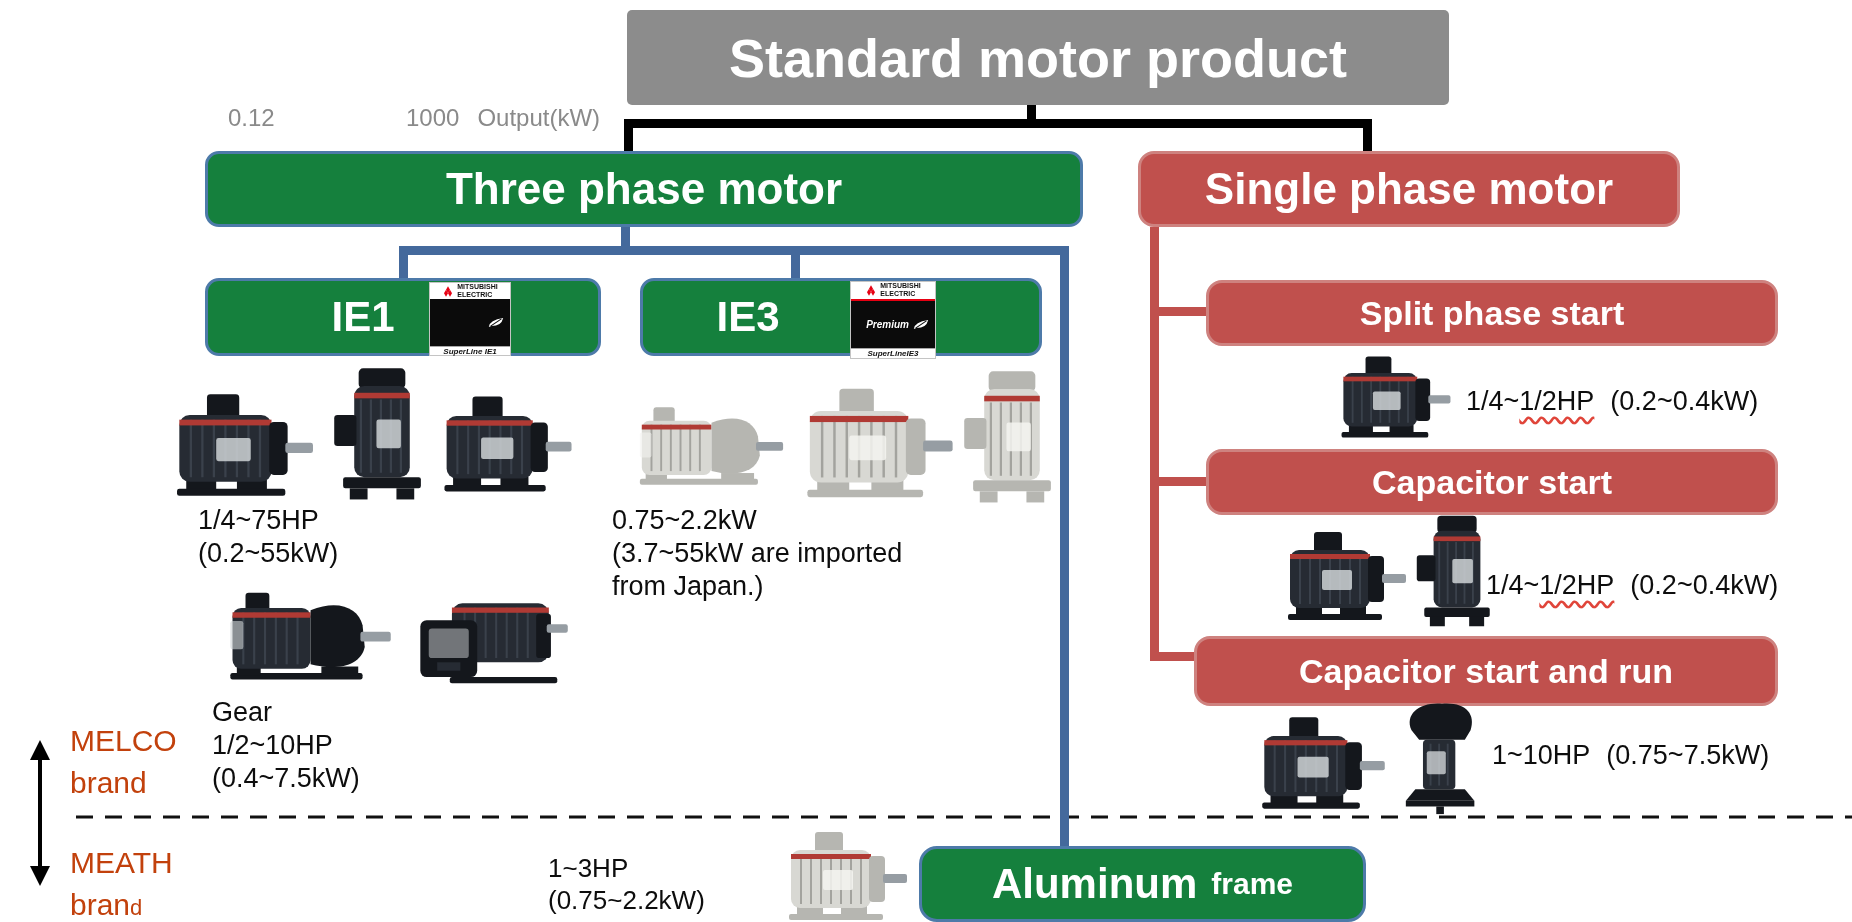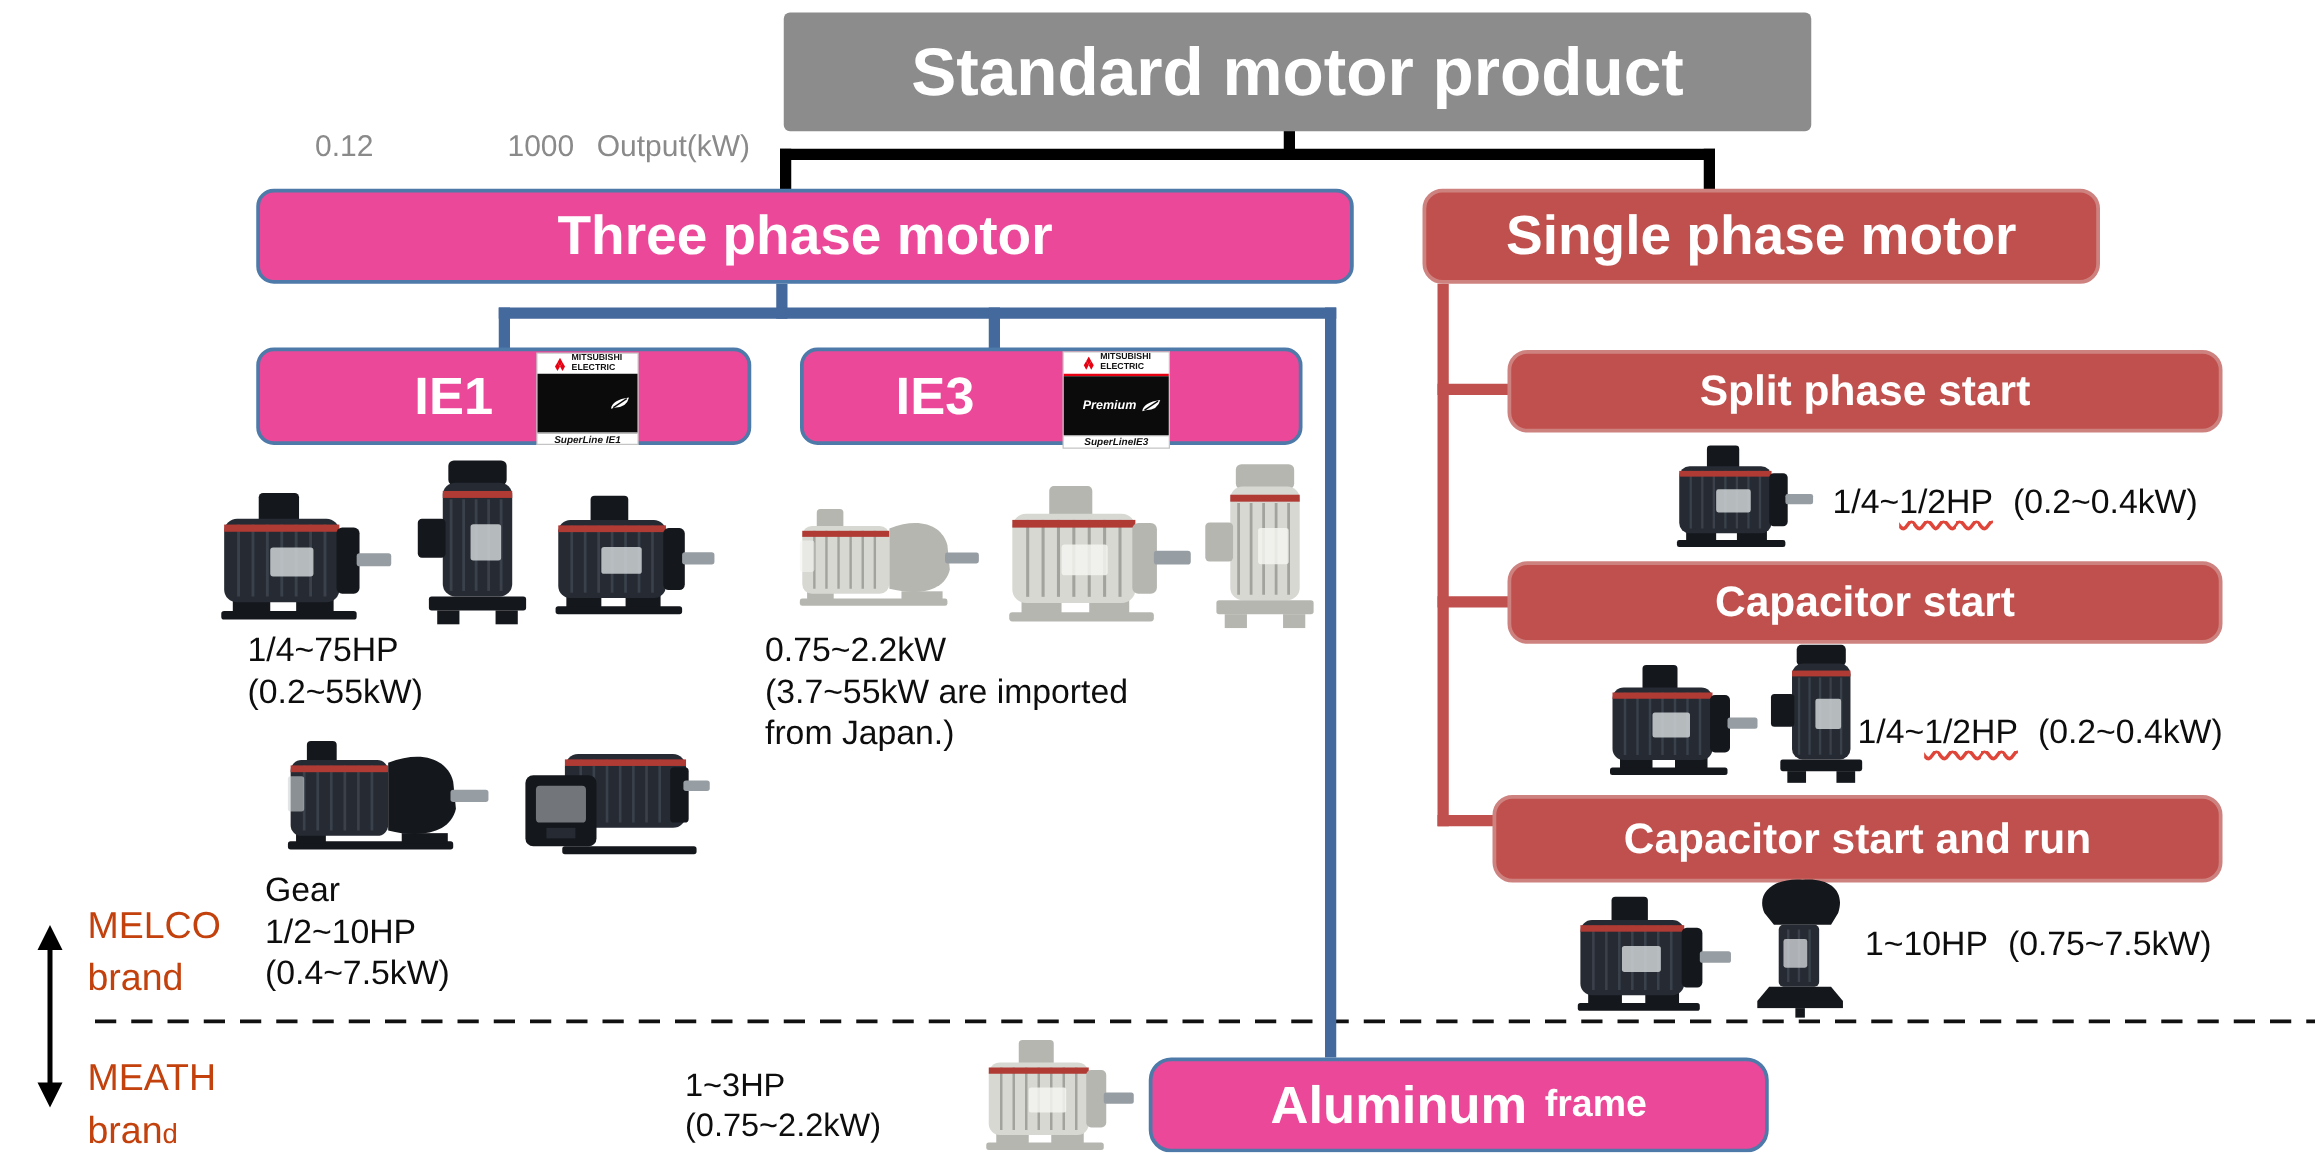--- a/index.html
+++ b/index.html
@@ -6,21 +6,21 @@
   .stage { position:relative; width:1852px; height:922px; background:#ffffff;
            font-family:"Liberation Sans",sans-serif; overflow:hidden; }
 
   .bk { position:absolute; background:#000000; }
   .bl { position:absolute; background:#44699c; z-index:3; }
   .rl { position:absolute; background:#c0504d; z-index:2; }
 
   .gbox { position:absolute; background:#8c8c8c; border-radius:5px; color:#fff;
           font-weight:bold; display:flex; align-items:center; justify-content:center;
           box-sizing:border-box; z-index:4; }
-  .nbox { position:absolute; background:#ec4899; border:3px solid #4d7aa9; border-radius:14px;
+  .nbox { position:absolute; background:#15803d; border:3px solid #4d7aa9; border-radius:14px;
           color:#fff; font-weight:bold; display:flex; align-items:center; justify-content:center;
           box-sizing:border-box; z-index:4; }
   .rbox { position:absolute; background:#c0504d; border:3px solid #ce827f; border-radius:16px;
           color:#fff; font-weight:bold; display:flex; align-items:center; justify-content:center;
           box-sizing:border-box; z-index:4; }
 
   .axis-label { position:absolute; color:#8a8a8a; font-size:24px; z-index:1; }
   .axis-label .num { margin-right:18px; }
 
   .spec { position:absolute; color:#0d0d0d; font-size:27px; line-height:33px;
@@ -159,21 +159,21 @@
         <path d="M2,12 Q3,4 18,2 Q16,11 5,11 Z" fill="#ffffff"></path>
         <path d="M4,11 Q10,7 16,3" stroke="#0b0b0b" stroke-width="1.2" fill="none"></path>
       </symbol>
     </defs>
   </svg>
 
   <div class="gbox" style="left:627px; top:10px; width:822px; height:95px; font-size:54px;">
     <span>Standard motor product</span>
   </div>
 
-  <span class="axis-label" style="left:228px; top:104px;margin-left:24px;">0.12</span>
+  <span class="axis-label" style="left:228px; top:104px;">0.12</span>
   <div class="axis-label" style="left:406px; top:104px;">
     <span class="num">1000</span><span>Output(kW)</span>
   </div>
 
   <div class="bk" style="left:1027px; top:100px; width:9px; height:24px;"></div>
   <div class="bk" style="left:624px;  top:119px; width:748px; height:9px;"></div>
   <div class="bk" style="left:624px;  top:119px; width:9px; height:36px;"></div>
   <div class="bk" style="left:1363px; top:119px; width:9px; height:36px;"></div>
 
   <div class="nbox" style="left:205px; top:151px; width:878px; height:76px; font-size:44px;">
@@ -299,21 +299,21 @@
     <div><span>bran</span><span class="small-d">d</span></div>
   </div>
 
   <div class="spec" style="left:548px; top:852px; width:205px; font-size:26px; line-height:32px;">
     <div>1~3HP</div>
     <div>(0.75~2.2kW)</div>
   </div>
   <svg class="motor light" style="left:768px; top:830px;" width="160" height="92">
       <use href="#mh"></use>
     </svg>
-  <div class="nbox" style="left:919px; top:846px; width:496px; height:76px; border-radius:18px;">
+  <div class="nbox" style="left:919px; top:846px; width:447px; height:76px; border-radius:18px;">
     <span style="font-size:42px;">Aluminum</span>
     <span style="font-size:30px; margin-left:14px;">frame</span>
   </div>
 
   <div class="rbox" style="left:1206px; top:280px; width:572px; height:66px; font-size:34px;">
     <span>Split phase start</span>
   </div>
   <svg class="motor dark" style="left:1336px; top:352px;" width="120" height="90">
       <use href="#mh"></use>
     </svg>

